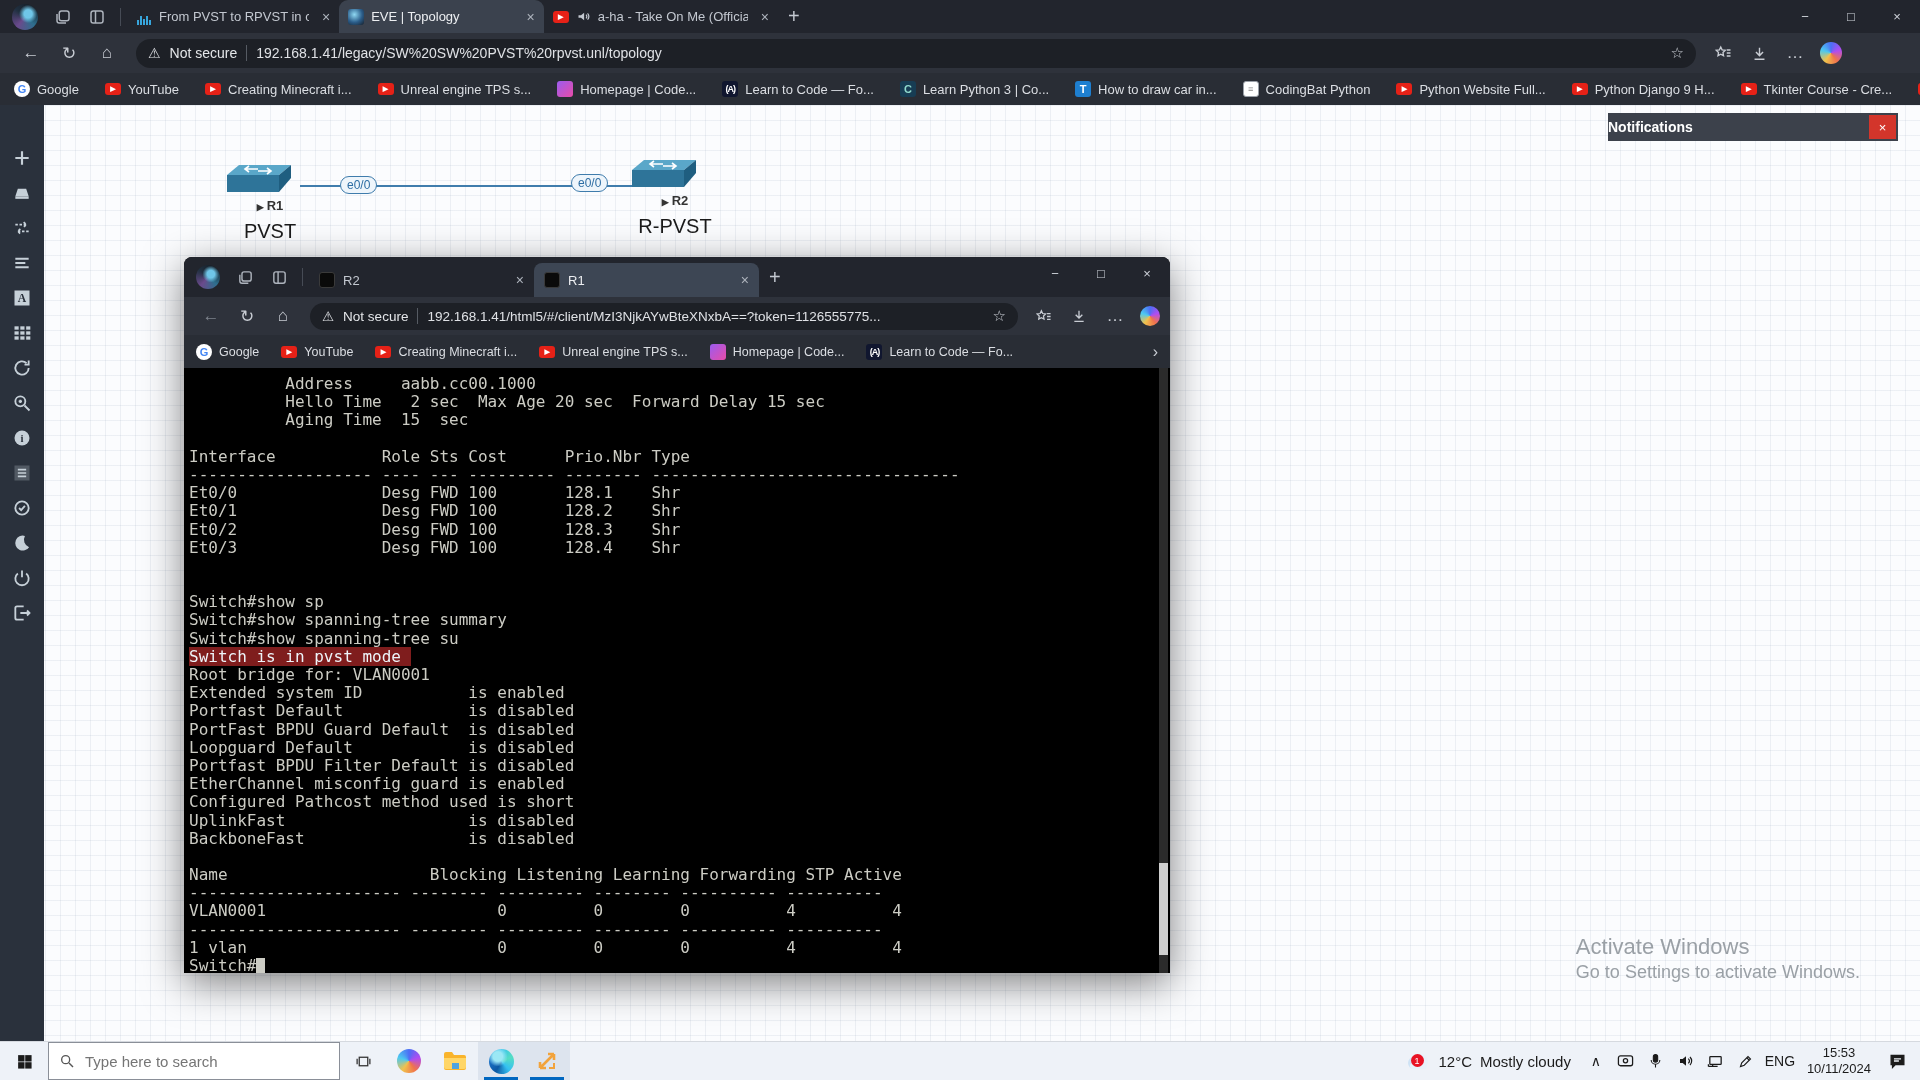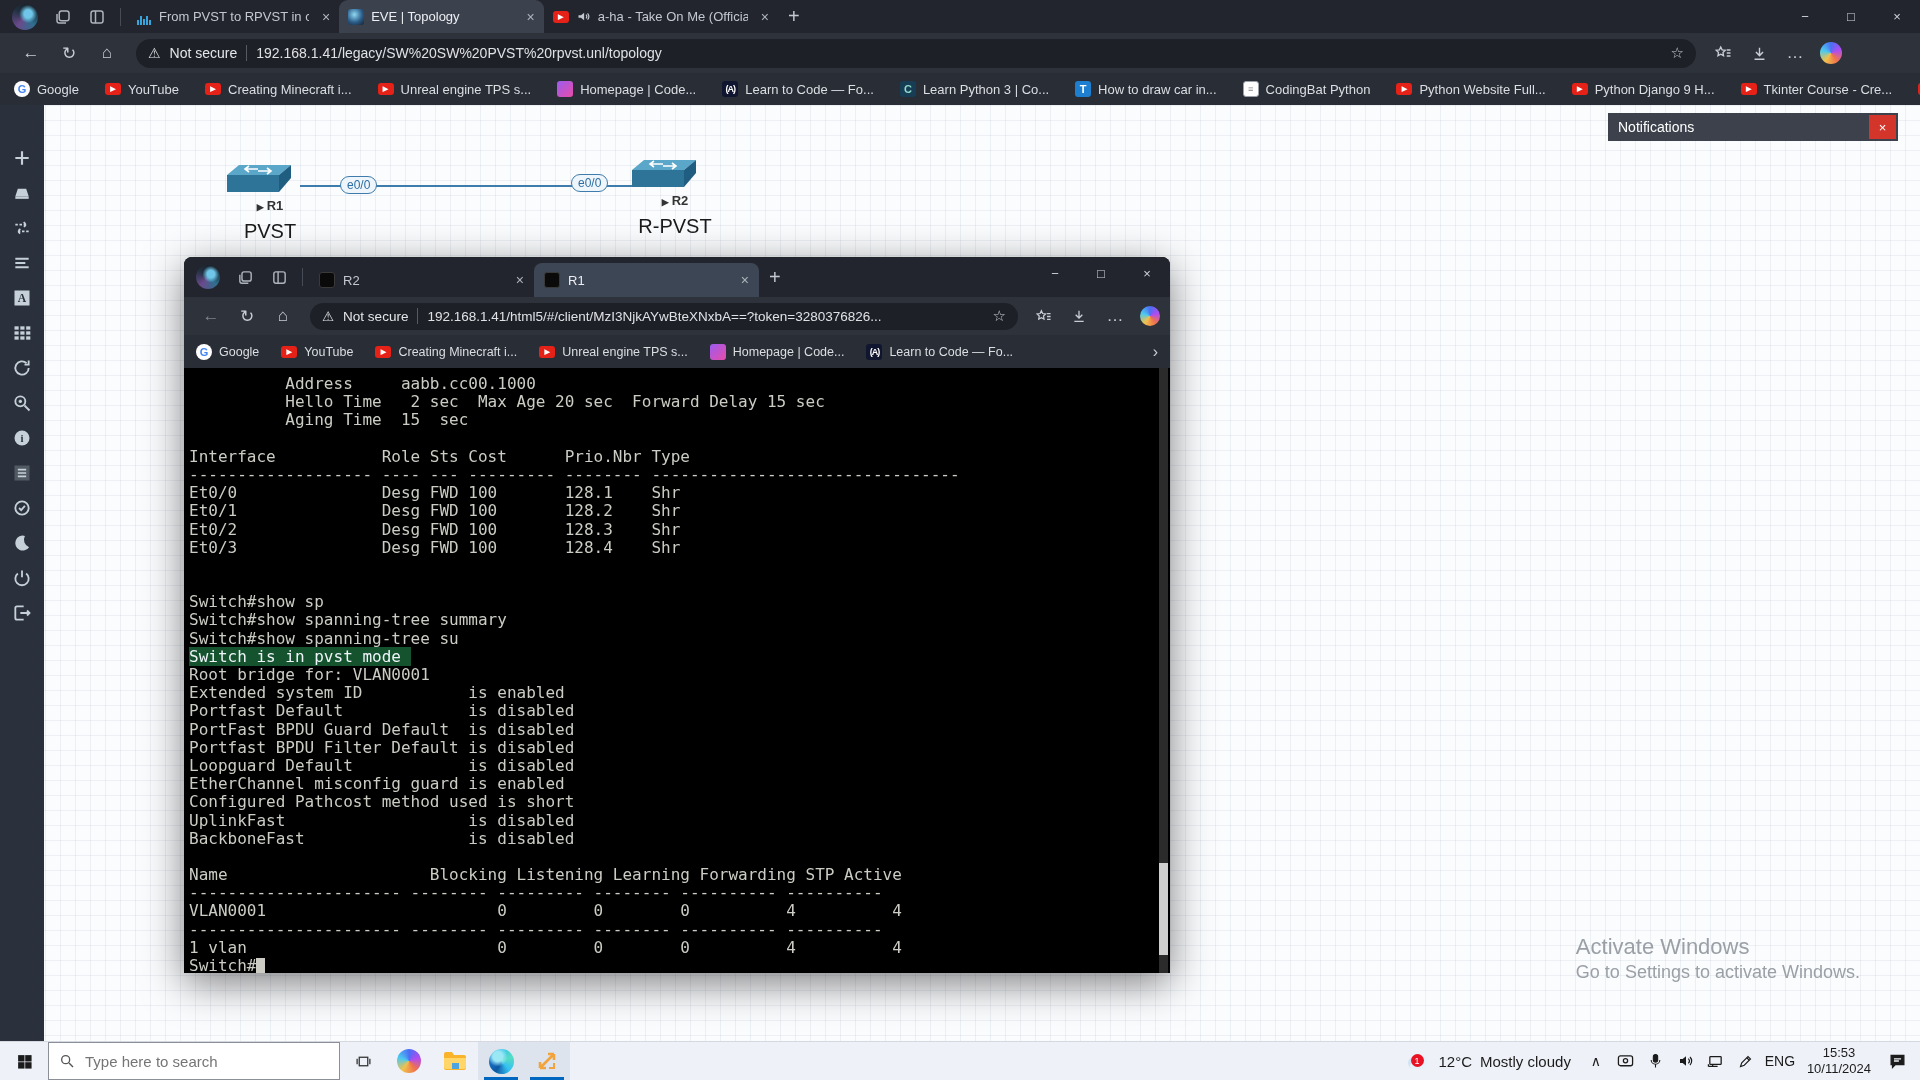--- a/index.html
+++ b/index.html
@@ -49,21 +49,21 @@
   .bm-chev{margin-left:auto;color:#c8ccd3;font-size:16px}
 
   
   .content{position:absolute;top:105px;left:0;right:0;bottom:39px;background-color:#fbfcfe;
     background-image:linear-gradient(rgba(110,130,160,.10) 1px,transparent 1px),linear-gradient(90deg,rgba(110,130,160,.10) 1px,transparent 1px);
     background-size:15px 15px}
   .sidebar{position:absolute;left:0;top:0;bottom:0;width:44px;background:#2a313c;display:flex;flex-direction:column;align-items:center;padding-top:42px;gap:13px;z-index:5}
   .sb-ic{width:22px;height:22px;color:#c6d0d8;display:flex;align-items:center;justify-content:center;flex:none;font-size:19px}
 
   .notifbar{position:absolute;top:8px;right:22px;width:290px;height:28px;background:#3c414b;display:flex;align-items:center;z-index:6}
-  .notif-title{color:#fff;font-weight:normal;font-size:14px;padding-left:10px}
+  .notif-title{color:#fff;font-weight:bold;font-size:14px;}
   .notif-close{margin-left:auto;width:27px;height:24px;background:#d3352b;color:#fff;display:flex;align-items:center;justify-content:center;font-size:13px;margin-right:2px}
 
   .node{position:absolute;width:90px;text-align:center}
   .node-label{font-size:13px;font-weight:bold;color:#333;margin-top:2px}
   .node-label .play{font-size:9px;color:#333;margin-right:3px}
   .node-caption{font-size:20px;color:#1b1b1b;margin-top:7px}
   .link-line{position:absolute;height:2px;background:#3f7cac}
   .if-badge{position:absolute;background:#eef5fb;border:1px solid #3f7cac;border-radius:9px;color:#2d6da3;font-size:12px;padding:0 6px;height:18px;line-height:16px}
 
   .watermark{position:absolute;right:60px;bottom:58px;text-align:left;color:#9aa0a6}
@@ -75,21 +75,21 @@
   .iw-tabstrip{height:40px;background:#22252d;display:flex;align-items:center;padding-left:6px}
   .iw-tab{height:30px;margin-top:6px;display:flex;align-items:center;gap:8px;padding:0 10px;color:#c3c8d0;font-size:13px;width:225px;flex:none}
   .iw-tab.active{background:#3d4654;color:#eceef1;border-radius:8px 8px 0 0;height:34px;margin-top:6px}
   .iw-toolbar{height:38px;background:#2e323b;display:flex;align-items:center;padding:0 10px;gap:2px}
   .iw-toolbar .urlpill{height:27px;font-size:13.5px}
   .iw-bookmarks{height:33px;background:#292d35;display:flex;align-items:center;padding:0 12px;gap:22px}
   .iw-bookmarks .bm{font-size:12.5px}
 
   .terminal{position:relative;height:605px;background:#000;padding:7px 0 0 5px;font-family:"DejaVu Sans Mono",monospace;font-size:16px;color:#ccccc4}
   .tline{height:18.2px;white-space:pre;line-height:18.2px}
-  .sel{background:#14532d;color:#eef4f9}
+  .sel{background:#7f1d1d;color:#eef4f9}
   .cursor{display:inline-block;width:9px;height:15px;background:#ccccc4;vertical-align:-2px}
   .term-scroll{position:absolute;right:2px;top:0;bottom:0;width:9px;background:#2b2b2b}
   .term-thumb{position:absolute;right:0;width:9px;height:92px;bottom:18px;background:#cfcfcf}
 
   
   .taskbar{position:absolute;left:0;right:0;bottom:0;height:39px;background:#eef2f8;border-top:1px solid #d5d9df;display:flex;align-items:stretch}
   .tb-start{width:48px;display:flex;align-items:center;justify-content:center}
   .tb-search{width:292px;background:#fff;border:1px solid #8a8f98;display:flex;align-items:center;gap:10px;padding:0 10px;margin:0}
   .tb-search input{border:none;outline:none;font-size:15px;color:#555;width:220px;font-family:Liberation Sans, sans-serif;background:transparent}
   .tb-app{width:46px;display:flex;align-items:center;justify-content:center;position:relative}
@@ -409,21 +409,21 @@
   </div>
 
   <div class="iw-toolbar">
     <div class="nav-ic" style="color:#7d838c">←</div>
     <div class="nav-ic">↻</div>
     <div class="nav-ic">⌂</div>
     <div class="urlpill">
       <span>⚠</span>
       <span class="sec-label">Not secure</span>
       <span class="pill-div"></span>
-      <span class="url-text">192.168.1.41/html5/#/client/MzI3NjkAYwBteXNxbA==?token=3280376826...</span>
+      <span class="url-text">192.168.1.41/html5/#/client/MzI3NjkAYwBteXNxbA==?token=1126555775...</span>
       <span class="pill-star">☆</span>
     </div>
     <div class="tb-right">
       <div class="nav-ic">
         <svg width="17" height="17" viewBox="0 0 24 24" fill="none" stroke="#c8ccd3" stroke-width="1.8">
             <path d="M9 4l1.8 3.8 4.2.6-3 3 .7 4.2L9 13.6l-3.7 2 .7-4.2-3-3 4.2-.6L9 4z"></path>
             <path d="M17 8h5M17 12h5M17 16h5"></path>
           </svg>
       </div>
       <div class="nav-ic">
@@ -478,22 +478,22 @@
     <div class="tline"></div>
     <div class="tline"></div>
     <div class="tline">Switch#show sp</div>
     <div class="tline">Switch#show spanning-tree summary</div>
     <div class="tline">Switch#show spanning-tree su</div>
     <div class="tline"><span class="sel">Switch is in pvst mode </span></div>
     <div class="tline">Root bridge for: VLAN0001</div>
     <div class="tline">Extended system ID           is enabled</div>
     <div class="tline">Portfast Default             is disabled</div>
     <div class="tline">PortFast BPDU Guard Default  is disabled</div>
+    <div class="tline">Loopguard Default            is disabled</div>
     <div class="tline">Portfast BPDU Filter Default is disabled</div>
-    <div class="tline">Loopguard Default            is disabled</div>
     <div class="tline">EtherChannel misconfig guard is enabled</div>
     <div class="tline">Configured Pathcost method used is short</div>
     <div class="tline">UplinkFast                   is disabled</div>
     <div class="tline">BackboneFast                 is disabled</div>
     <div class="tline"></div>
     <div class="tline">Name                     Blocking Listening Learning Forwarding STP Active</div>
     <div class="tline">---------------------- -------- --------- -------- ---------- ----------</div>
     <div class="tline">VLAN0001                        0         0        0          4          4</div>
     <div class="tline">---------------------- -------- --------- -------- ---------- ----------</div>
     <div class="tline">1 vlan                          0         0        0          4          4</div>

